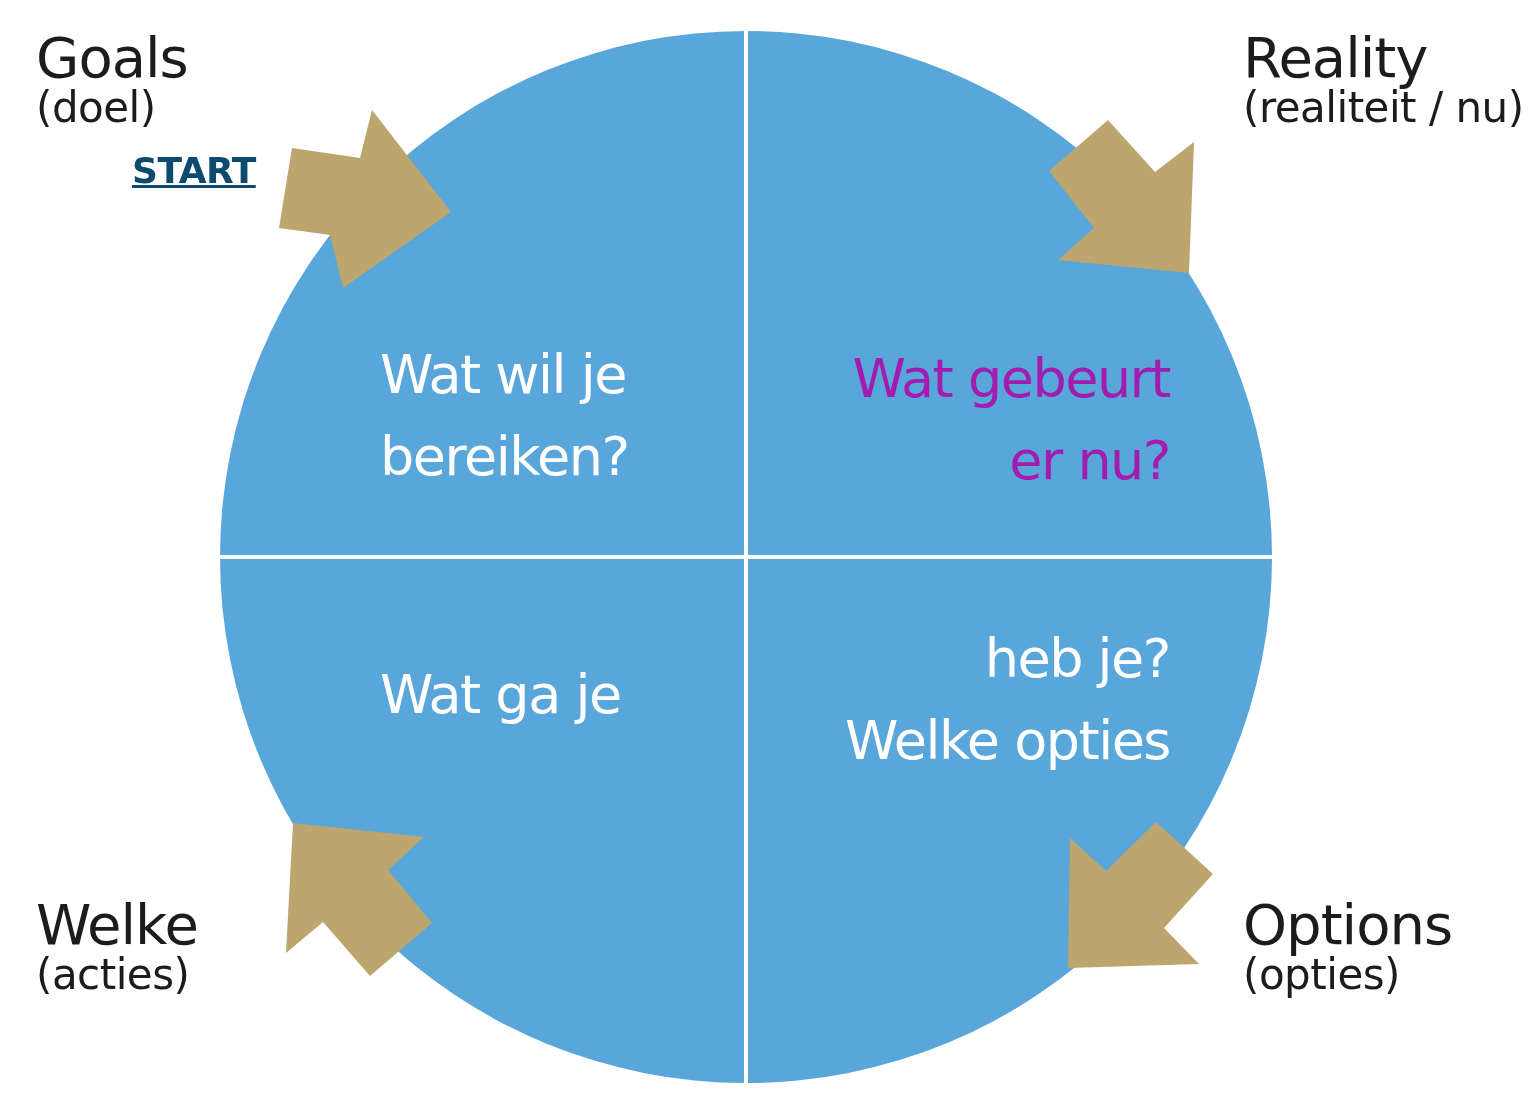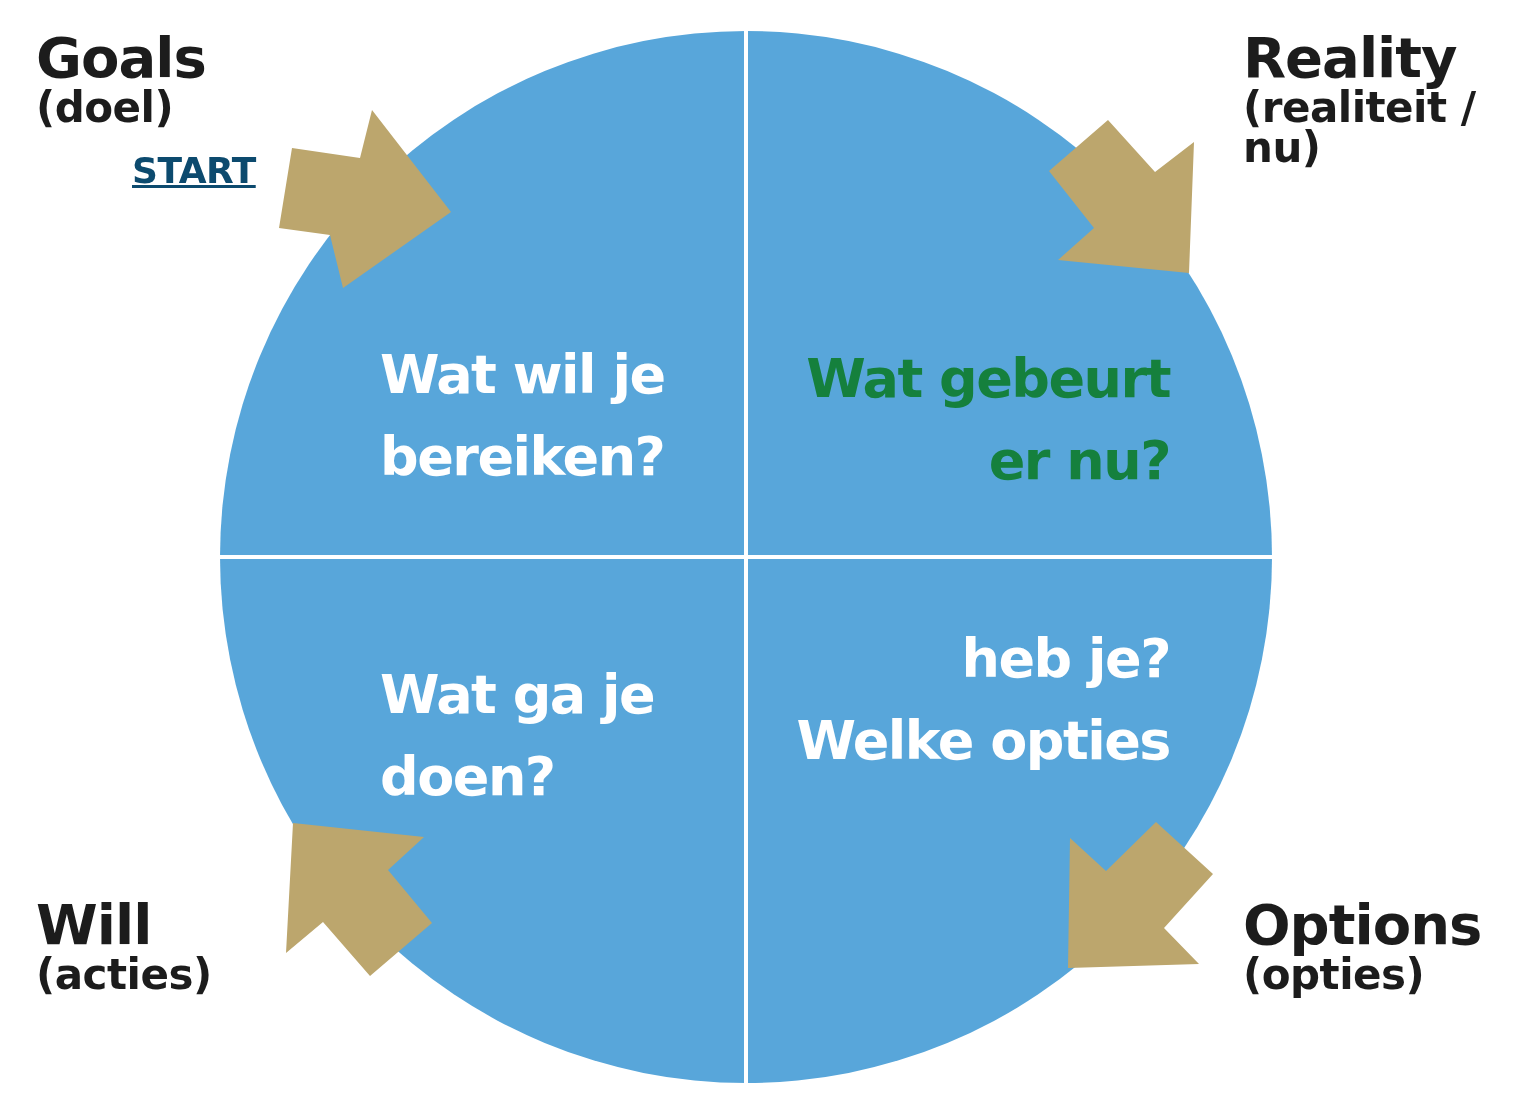--- a/index.html
+++ b/index.html
@@ -1,23 +1,23 @@
 <!DOCTYPE html>
 <html><head>
 <meta charset="utf-8">
 <style>
   html, body { margin:0; padding:0; background:#ffffff; }
   body { width:1536px; height:1106px; position:relative; overflow:hidden;
          font-family:"DejaVu Sans", "Liberation Sans", sans-serif; }
   svg.diagram { position:absolute; left:0; top:0; }
-  .label { position:absolute; color:#1c1c1c; font-weight:bold; }
+  .label { position:absolute; color:#1c1c1c; font-weight:normal; }
   .label .title { display:block; font-size:56px; line-height:60px; letter-spacing:-1px; }
   .label .sub { display:block; font-size:42px; line-height:40px; letter-spacing:-0.5px; }
   .start { position:absolute; left:132px; top:150px; font-size:36px; font-weight:bold; color:#56a6d8; letter-spacing:-0.5px; }
-  .q { position:absolute; color:#ffffff; font-weight:bold; font-size:54px; line-height:82px; letter-spacing:-1.5px; }
+  .q { position:absolute; color:#ffffff; font-weight:normal; font-size:54px; line-height:82px; letter-spacing:-1.5px; }
   .q span { display:block; white-space:nowrap; }
   .q.right { text-align:right; }
 </style>
 </head>
 <body>
 
 <svg class="diagram" width="1536" height="1106" viewBox="0 0 1536 1106">
   <circle id="main-circle" cx="746" cy="557" r="526" fill="#58a6da"></circle>
   <line id="divider-v" x1="746" y1="25" x2="746" y2="1090" stroke-width="4" stroke="#ffffff"></line>
   <line id="divider-h" x1="210" y1="557" x2="1282" y2="557" stroke-width="4" stroke="#ffffff"></line>
@@ -36,40 +36,39 @@
   <span class="sub">(doel)</span>
 </div>
 <div class="start" style="color: #0c4a6e; text-decoration: underline;">START</div>
 
 <div class="label" style="left: 1243px; top: 28px; color: rgb(28, 28, 28);">
   <span class="title">Reality</span>
   <span class="sub">(realiteit / nu)</span>
 </div>
 
 <div class="label" style="left: 36px; top: 895px; color: rgb(28, 28, 28);">
-  <span class="title">Will</span>
+  <span class="title">Welke</span>
   <span class="sub">(acties)</span>
 </div>
 
 <div class="label" style="left: 1243px; top: 895px; color: rgb(28, 28, 28);">
   <span class="title">Options</span>
   <span class="sub">(opties)</span>
 </div>
 
 <div class="q" style="left: 380px; top: 334px; color: rgb(255, 255, 255);">
   <span>Wat wil je</span>
   <span>bereiken?</span>
 </div>
 
-<div class="q right" style="right: 366px; top: 338px; color: #15803d;">
+<div class="q right" style="right: 366px; top: 338px; color: #a21caf;">
   <span>Wat gebeurt</span>
   <span>er nu?</span>
 </div>
 
 <div class="q" style="left: 380px; top: 654px; color: rgb(255, 255, 255);">
   <span>Wat ga je</span>
-  <span>doen?</span>
 </div>
 
 <div class="q right" style="right: 366px; top: 618px; color: rgb(255, 255, 255);">
   <span>heb je?</span>
   <span>Welke opties</span>
 </div>
 
 </body></html>

